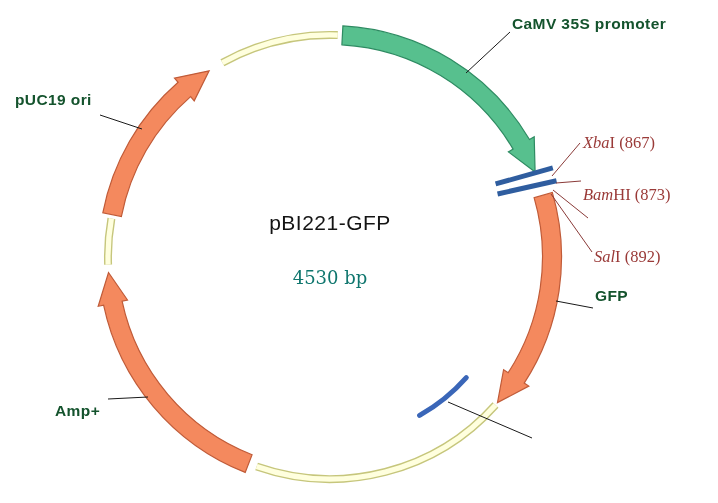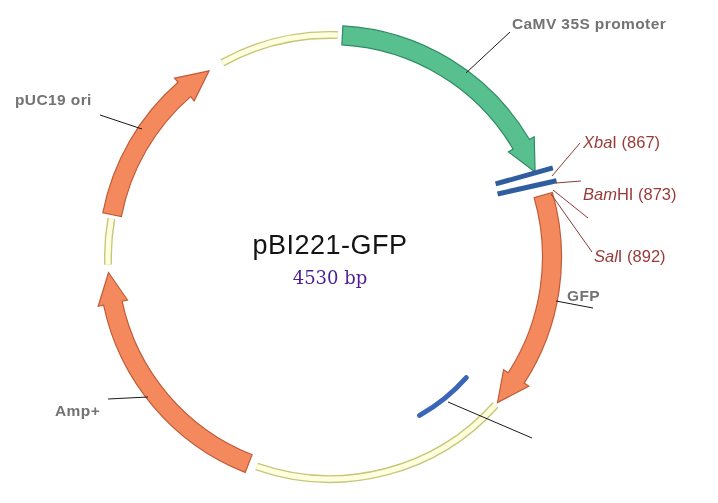--- a/index.html
+++ b/index.html
@@ -1,27 +1,27 @@
 <!DOCTYPE html>
 <html><head>
 <meta charset="utf-8">
 <style>
   html,body{margin:0;padding:0;background:#ffffff;}
   #stage{position:relative;width:718px;height:503px;background:#ffffff;overflow:hidden;
          font-family:"Liberation Sans",sans-serif;}
   #map{position:absolute;left:0;top:0;}
   .f-label{position:absolute;font-weight:bold;font-size:15.5px;letter-spacing:.4px;
-           color:#737373;white-space:nowrap;}
-  .rs-label{position:absolute;font-family:Liberation Sans, sans-serif;font-size:16.5px;
+           color:#14532d;white-space:nowrap;}
+  .rs-label{position:absolute;font-family:Liberation Serif, serif;font-size:16.5px;
             color:#9A3A38;white-space:nowrap;}
   .rs-label .it{font-style:italic;}
-  .map-title{position:absolute;left:330px;top:230px;transform:translateX(-50%);
-             font-size:27px;letter-spacing:.5px;color:#141414;white-space:nowrap;}
+  .map-title{position:absolute;left:330px;top:211px;transform:translateX(-50%);
+             font-size:21px;letter-spacing:.5px;color:#141414;white-space:nowrap;}
   .map-size{position:absolute;left:330px;top:267px;transform:translateX(-50%);
-            font-family:"DejaVu Serif",serif;font-size:18px;color:#4c1d95;white-space:nowrap;}
+            font-family:"DejaVu Serif",serif;font-size:18px;color:#0f766e;white-space:nowrap;}
 </style>
 </head>
 <body>
 
 <div id="stage">
 
   <svg id="map" width="718" height="503" viewBox="0 0 718 503">
       <path d="M 222.4 62.8 A 222 222 0 0 1 337.7 35.1" fill="none" stroke="#C6C67C" stroke-width="8"></path>
       <path d="M 222.4 62.8 A 222 222 0 0 1 337.7 35.1" fill="none" stroke="#FFFFDE" stroke-width="5.2"></path>
       <path d="M 495.5 405.0 A 222 222 0 0 1 256.6 466.5" fill="none" stroke="#C6C67C" stroke-width="8"></path>
@@ -45,21 +45,21 @@
       <line x1="553" y1="190" x2="588" y2="218" stroke="#8A3A38" stroke-width="1"></line>
       <line x1="551" y1="194" x2="592" y2="252" stroke="#8A3A38" stroke-width="1"></line>
     </svg>
 
   <div class="f-label" style="left:512px;top:15px">CaMV 35S promoter</div>
 
   <div class="f-label" style="left:15px;top:91px">pUC19 ori</div>
 
   <div class="f-label" style="left:55px;top:402px">Amp+</div>
 
-  <div class="f-label" style="left:567px;top:287px">GFP</div>
+  <div class="f-label" style="left:595px;top:287px">GFP</div>
 
 
   <div class="rs-label" style="left:583px;top:133px">
     <span class="it">Xba</span><span>I (867)</span>
   </div>
   <div class="rs-label" style="left:583px;top:185px">
     <span class="it">Bam</span><span>HI (873)</span>
   </div>
   <div class="rs-label" style="left:594px;top:247px">
     <span class="it">Sal</span><span>I (892)</span>

